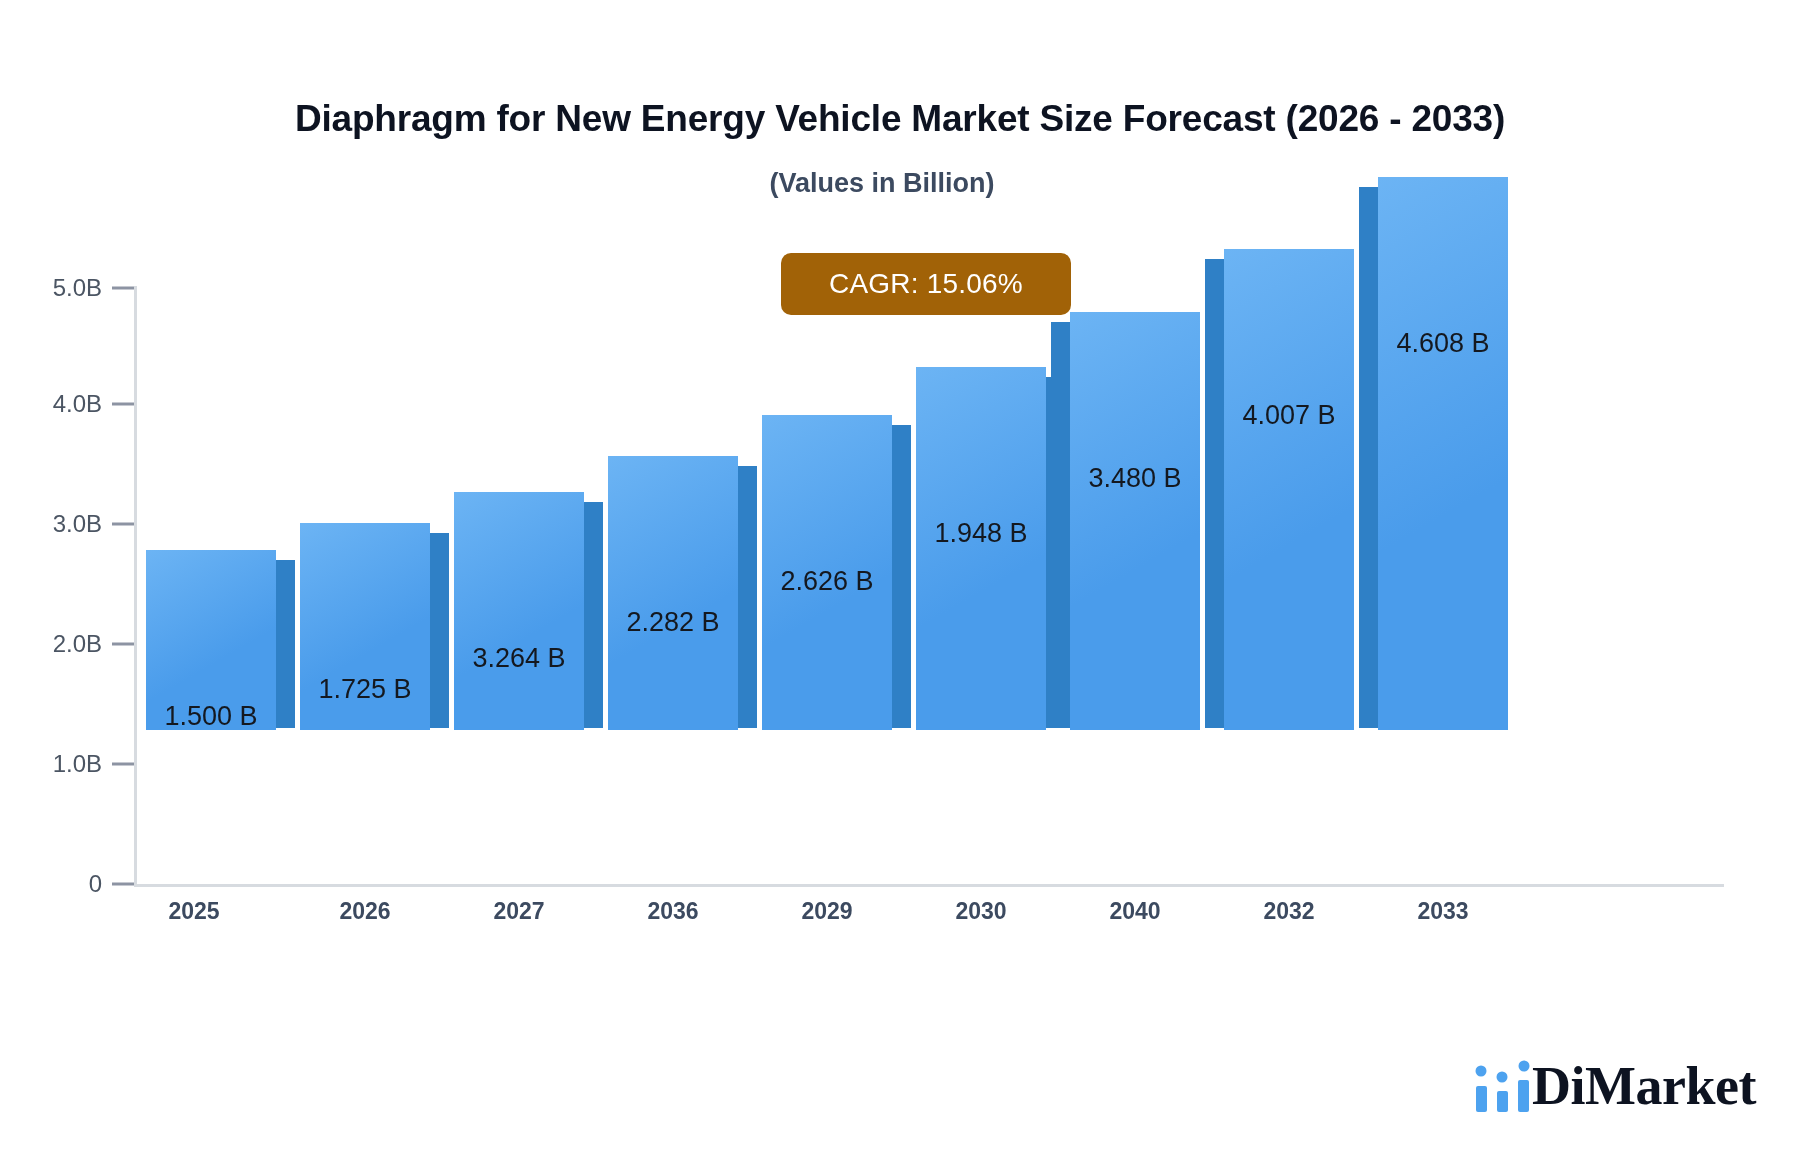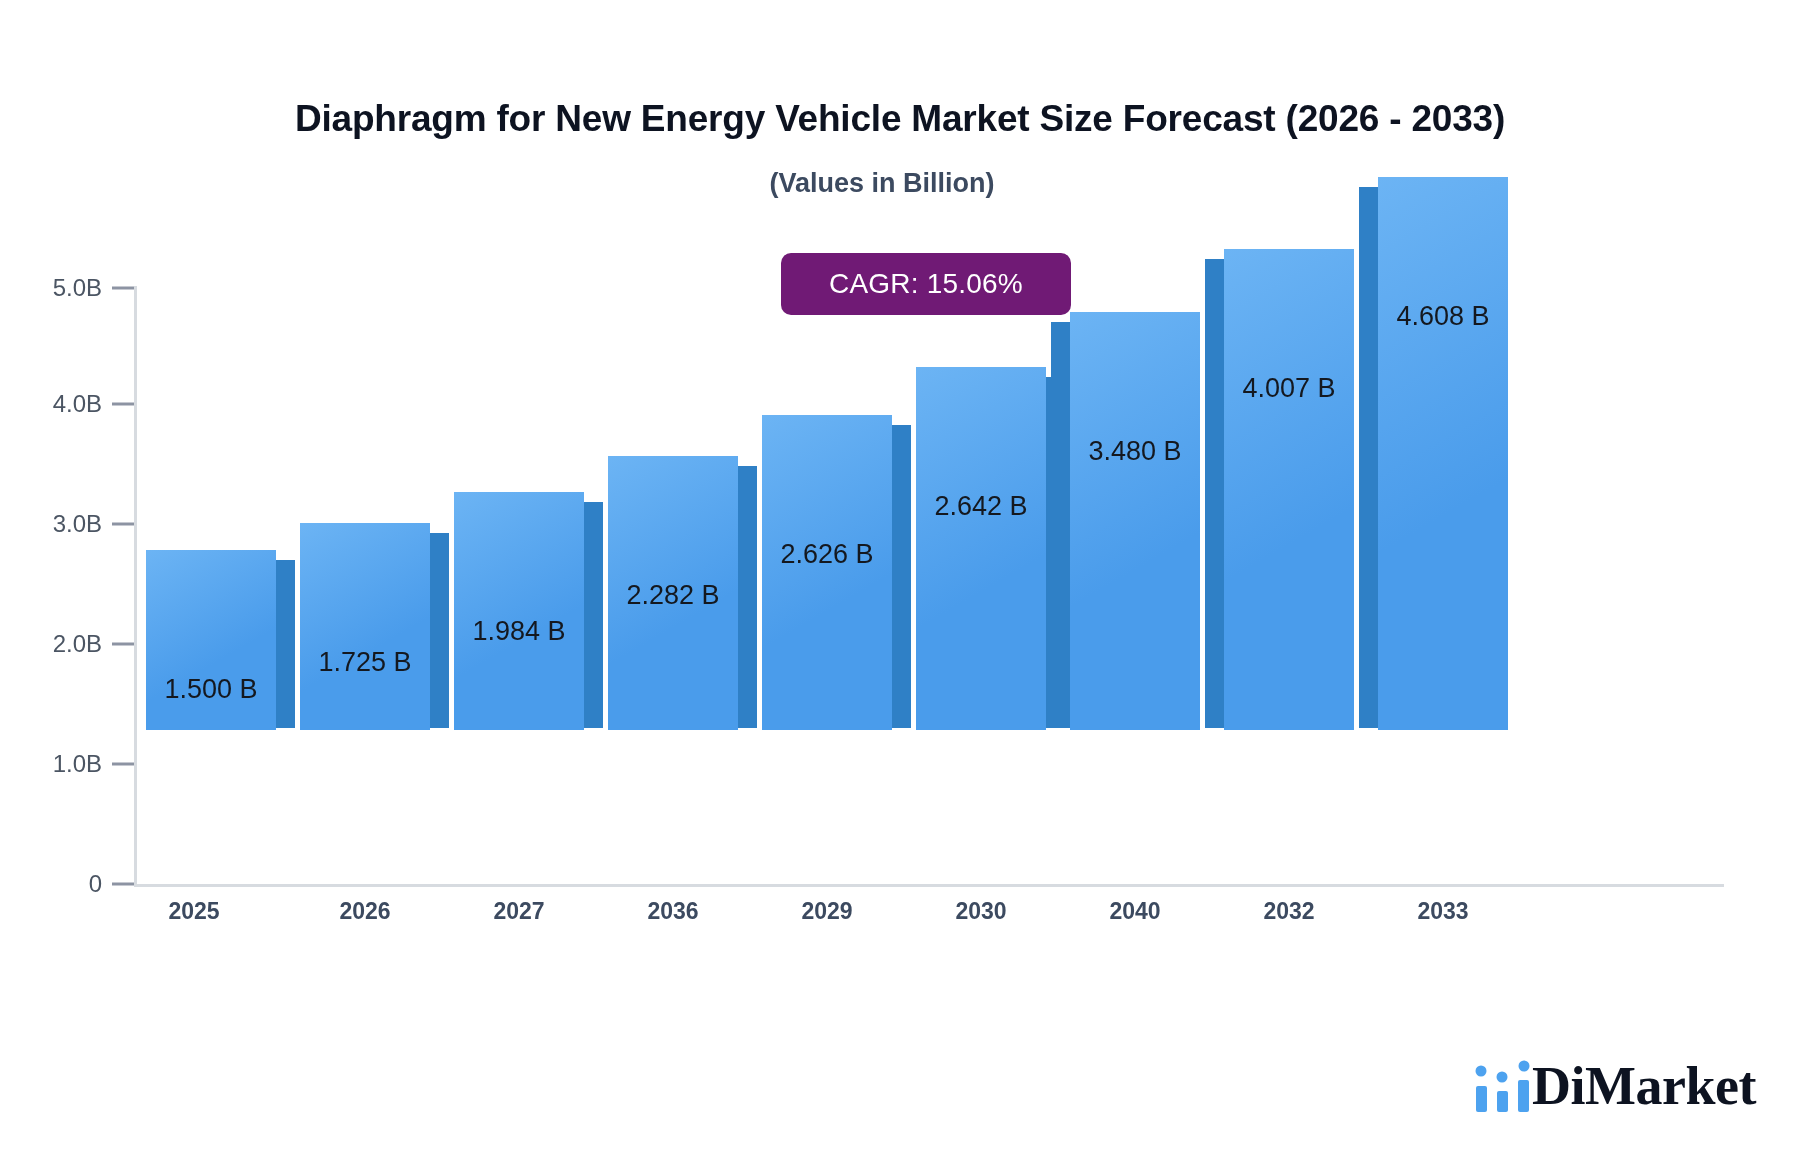--- a/index.html
+++ b/index.html
@@ -23,21 +23,21 @@
   #chart-subtitle{
     position:absolute;left:0;top:168px;width:1764px;
     text-align:center;
     font-size:27px;font-weight:bold;
     color:#3c4a60;
   }
   
   #cagr-badge{
     position:absolute;left:781px;top:253px;
     width:290px;height:62px;
-    background:#701a75;
+    background:#a16207;
     border-radius:10px;
     display:flex;align-items:center;justify-content:center;
     color:#ffffff;
     font-size:28px;font-weight:normal;
     letter-spacing:0.2px;
   }
   
   #plot{
     position:absolute;
     left:0;top:0;width:1800px;height:1000px;
@@ -77,20 +77,21 @@
     width:19px;
     background:#2f80c6;
   }
   .bar-value{
     position:absolute;
     font-size:27px;
     color:#14181f;
     white-space:nowrap;
     text-align:center;
     width:200px;
+    margin-top:27px;
   }
   .x-tick-label{
     position:absolute;top:898px;
     width:200px;text-align:center;
     font-size:23px;font-weight:bold;
     color:#3c4a60;
   }
   
   #logo{
     position:absolute;right:44px;bottom:44px;
@@ -144,36 +145,36 @@
   <div class="bar-value" style="left:111px;top:674px;">1.500 B</div>
   <div class="x-tick-label" style="left:94px;">2025</div>
 
   <div class="bar-side" style="left:430px;bottom:272px;height:195px;"></div>
   <div class="bar" style="left:300px;bottom:270px;height:207px;"></div>
   <div class="bar-value" style="left:265px;top:647px;">1.725 B</div>
   <div class="x-tick-label" style="left:265px;">2026</div>
 
   <div class="bar-side" style="left:584px;bottom:272px;height:226px;"></div>
   <div class="bar" style="left:454px;bottom:270px;height:238px;"></div>
-  <div class="bar-value" style="left:419px;top:616px;">1.984 B</div>
+  <div class="bar-value" style="left:419px;top:616px;">3.264 B</div>
   <div class="x-tick-label" style="left:419px;">2027</div>
 
   <div class="bar-side" style="left:738px;bottom:272px;height:262px;"></div>
   <div class="bar" style="left:608px;bottom:270px;height:274px;"></div>
   <div class="bar-value" style="left:573px;top:580px;">2.282 B</div>
   <div class="x-tick-label" style="left:573px;">2036</div>
 
   <div class="bar-side" style="left:892px;bottom:272px;height:303px;"></div>
   <div class="bar" style="left:762px;bottom:270px;height:315px;"></div>
   <div class="bar-value" style="left:727px;top:539px;">2.626 B</div>
   <div class="x-tick-label" style="left:727px;">2029</div>
 
   <div class="bar-side" style="left:1046px;bottom:272px;height:351px;"></div>
   <div class="bar" style="left:916px;bottom:270px;height:363px;"></div>
-  <div class="bar-value" style="left:881px;top:491px;">2.642 B</div>
+  <div class="bar-value" style="left:881px;top:491px;">1.948 B</div>
   <div class="x-tick-label" style="left:881px;">2030</div>
 
   <div class="bar-side" style="left:1051px;bottom:272px;height:406px;"></div>
   <div class="bar" style="left:1070px;bottom:270px;height:418px;"></div>
   <div class="bar-value" style="left:1035px;top:436px;">3.480 B</div>
   <div class="x-tick-label" style="left:1035px;">2040</div>
 
   <div class="bar-side" style="left:1205px;bottom:272px;height:469px;"></div>
   <div class="bar" style="left:1224px;bottom:270px;height:481px;"></div>
   <div class="bar-value" style="left:1189px;top:373px;">4.007 B</div>

